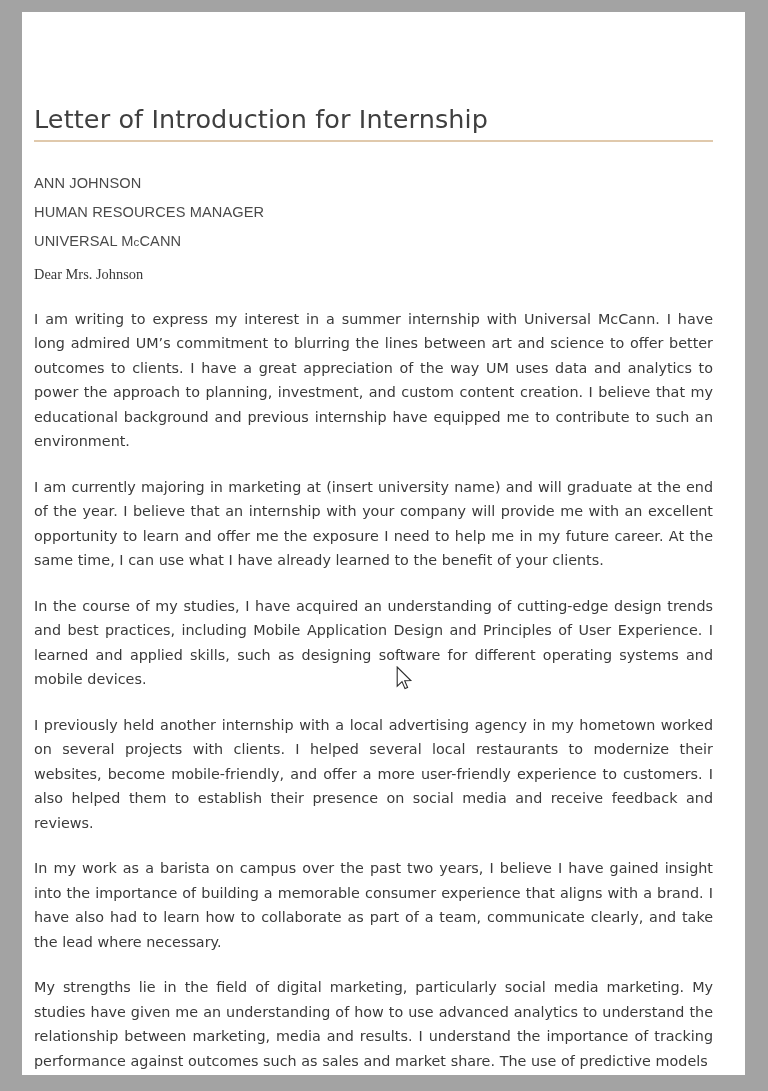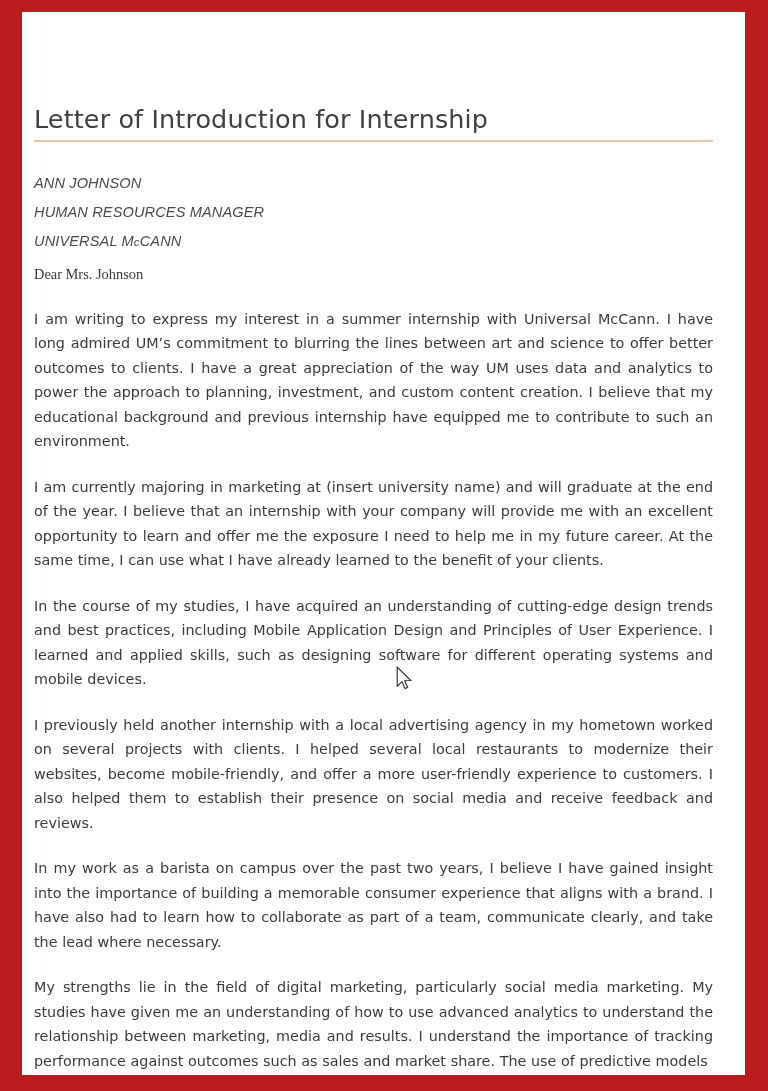--- a/index.html
+++ b/index.html
@@ -11,21 +11,21 @@
     height: 1091px;
     background: #c9c9c9;
     font-family: "Liberation Sans", sans-serif;
     overflow: hidden;
   }
 
   .viewport {
     position: relative;
     width: 768px;
     height: 1091px;
-    background: #b91c1c;
+    background: #a3a3a3;
   }
 
   .page {
     position: absolute;
     left: 22px;
     top: 12px;
     width: 723px;
     height: 1063px;
     background: #ffffff;
     box-sizing: border-box;
@@ -62,21 +62,20 @@
     margin-top: 34px;
   }
   .address-line {
     font-family: "Liberation Sans", sans-serif;
     font-size: 14.6px;
     color: #4a4a4a;
     line-height: 1.0;
     margin-bottom: 14.5px;
     letter-spacing: 0.1px;
     white-space: nowrap;
-    font-style: italic;
   }
   .address-line.strong {
     color: #3c3c3c;
     font-weight: 600;
   }
   .smallcap {
     font-size: 11.6px;
     vertical-align: baseline;
   }
 

